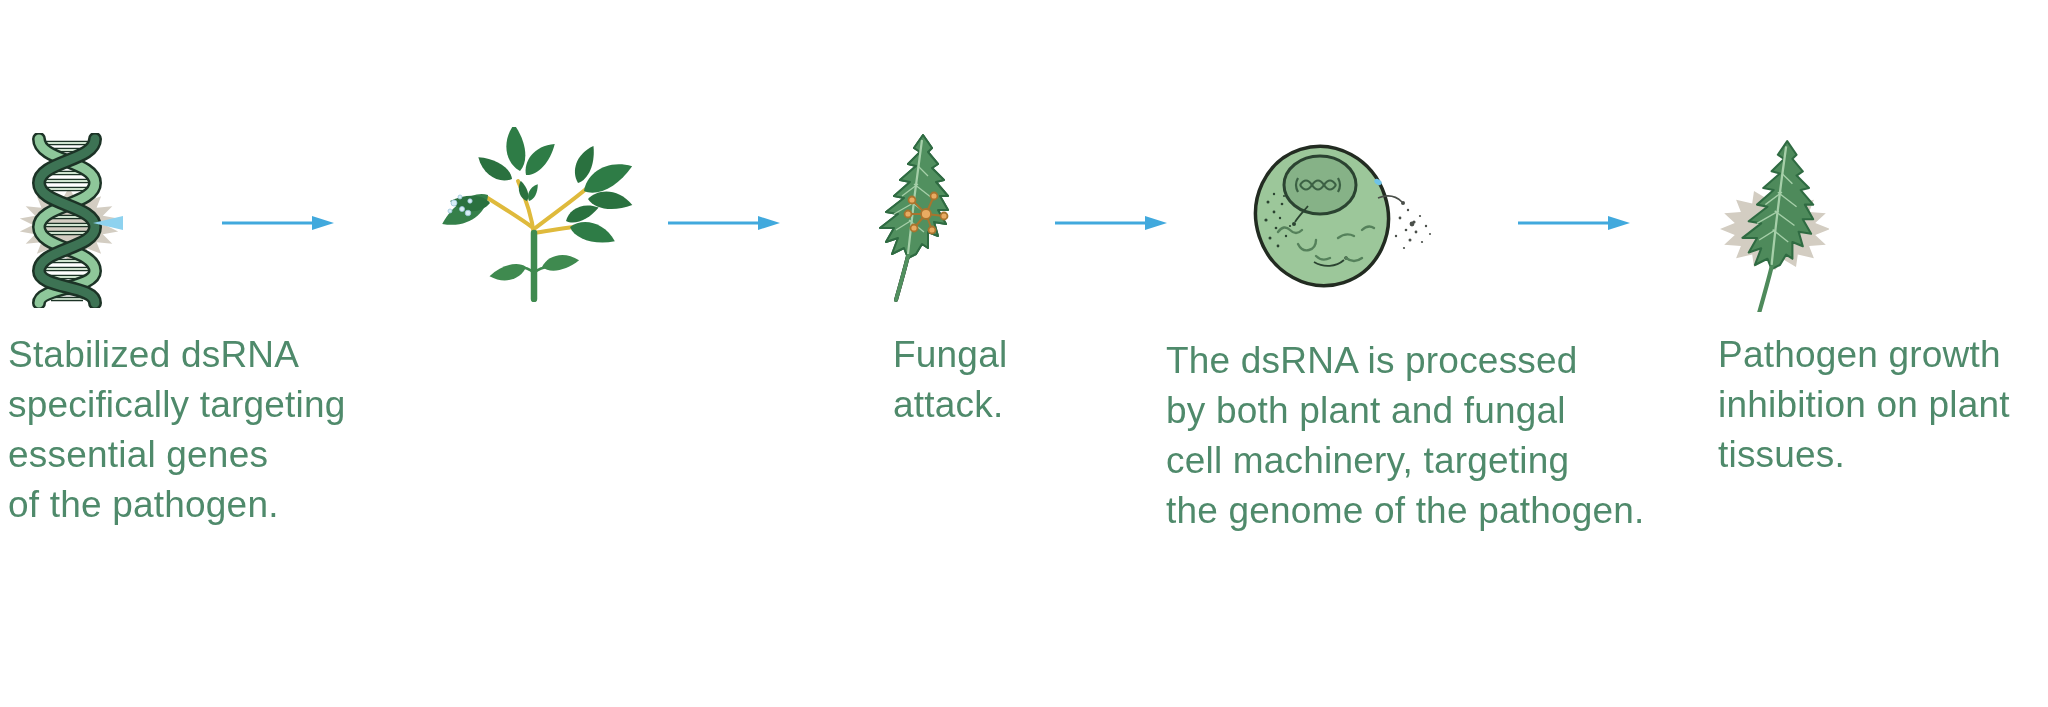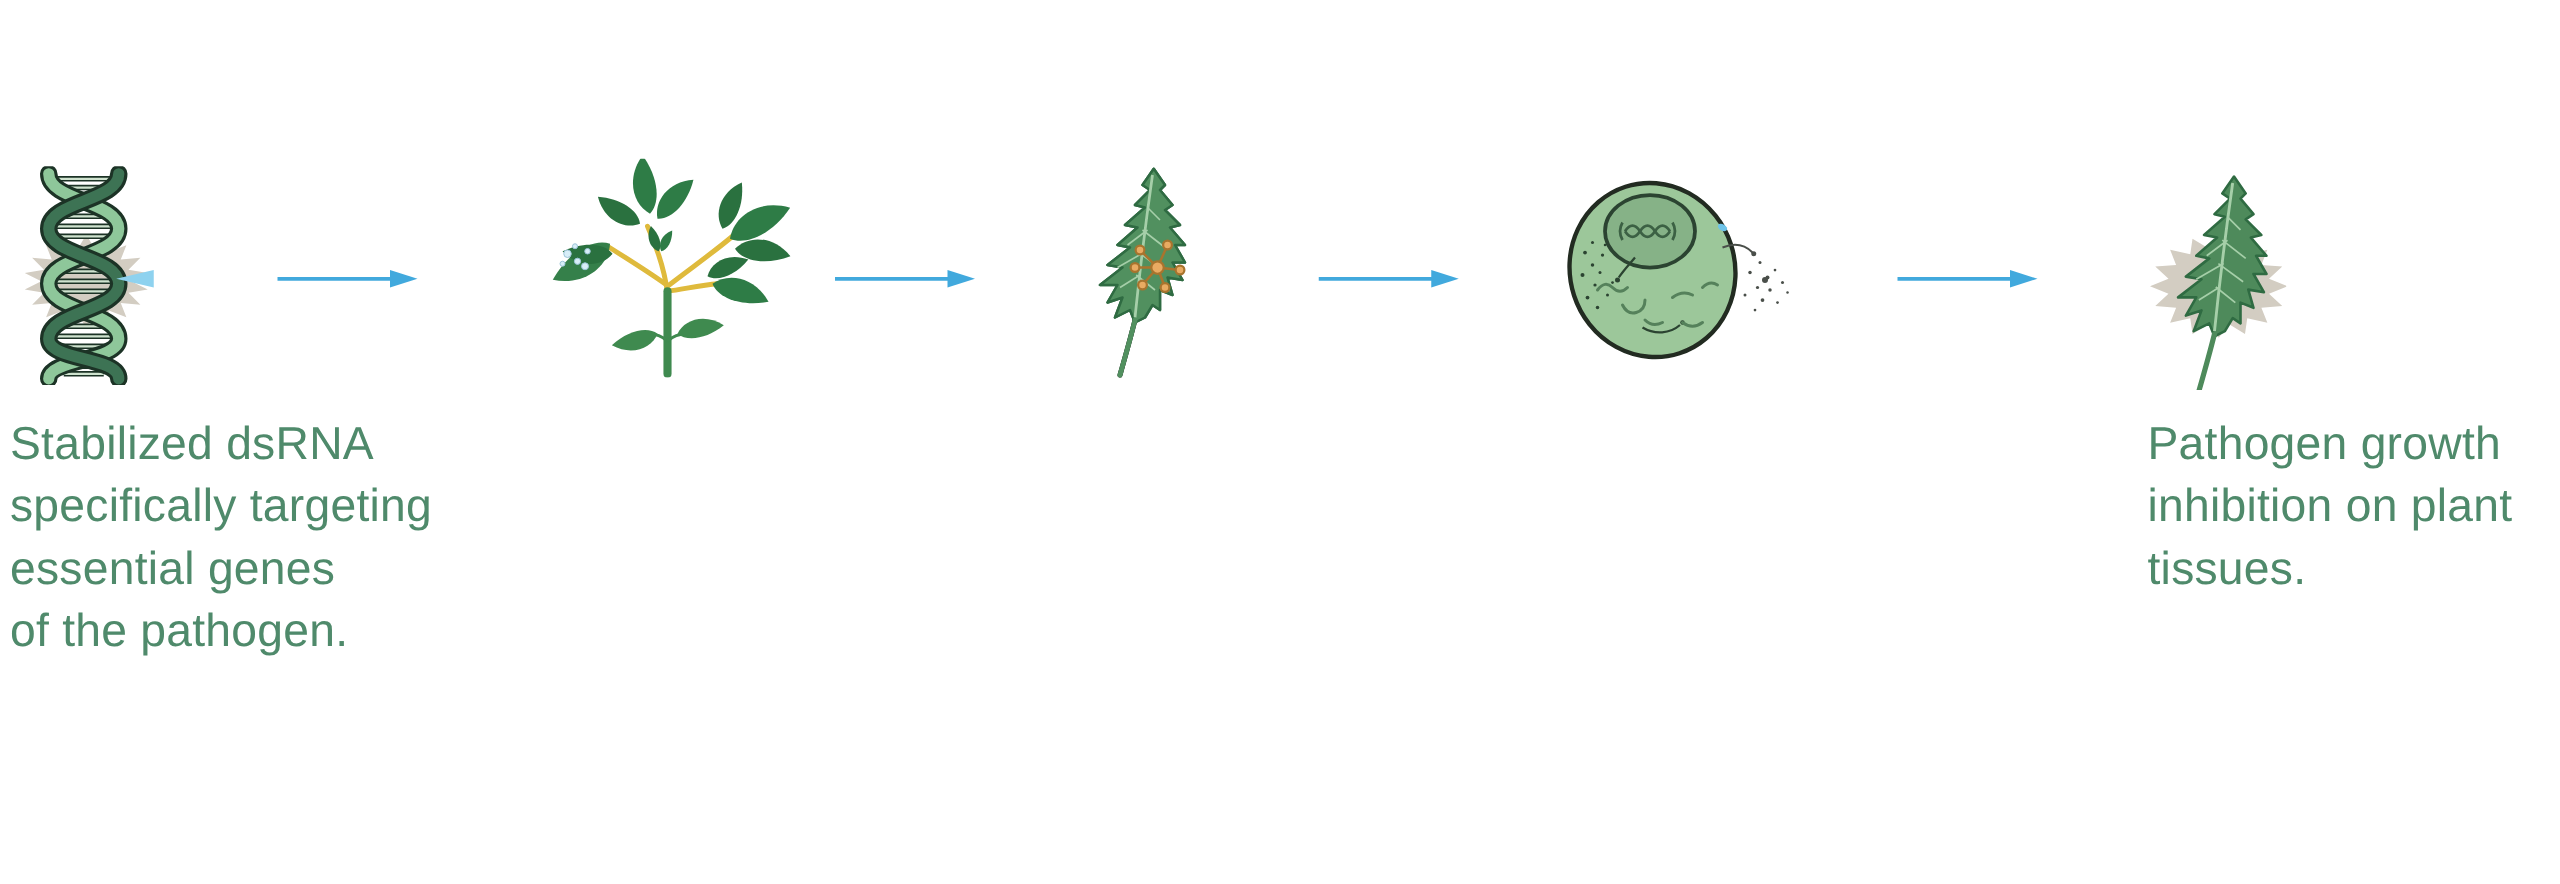--- a/index.html
+++ b/index.html
@@ -244,17 +244,23 @@
     </g>
     <g style="color:#4e8a5b">
       <use href="#serleaf" transform="translate(16,4) scale(1.04)"></use>
     </g>
   </svg>
 
   <div class="caption" style="left:8px;top:330px;width:430px">Stabilized dsRNA
 specifically targeting
 essential genes
 of the pathogen.</div>
+  <div class="caption" style="left:893px;top:330px;width:260px">Fungal
+attack.</div>
+  <div class="caption" style="left:1166px;top:336px;width:560px">The dsRNA is processed
+by both plant and fungal
+cell machinery, targeting
+the genome of the pathogen.</div>
   <div class="caption" style="left:1718px;top:330px;width:340px">Pathogen growth
 inhibition on plant
 tissues.</div>
 
 </div>
 
 </body></html>

